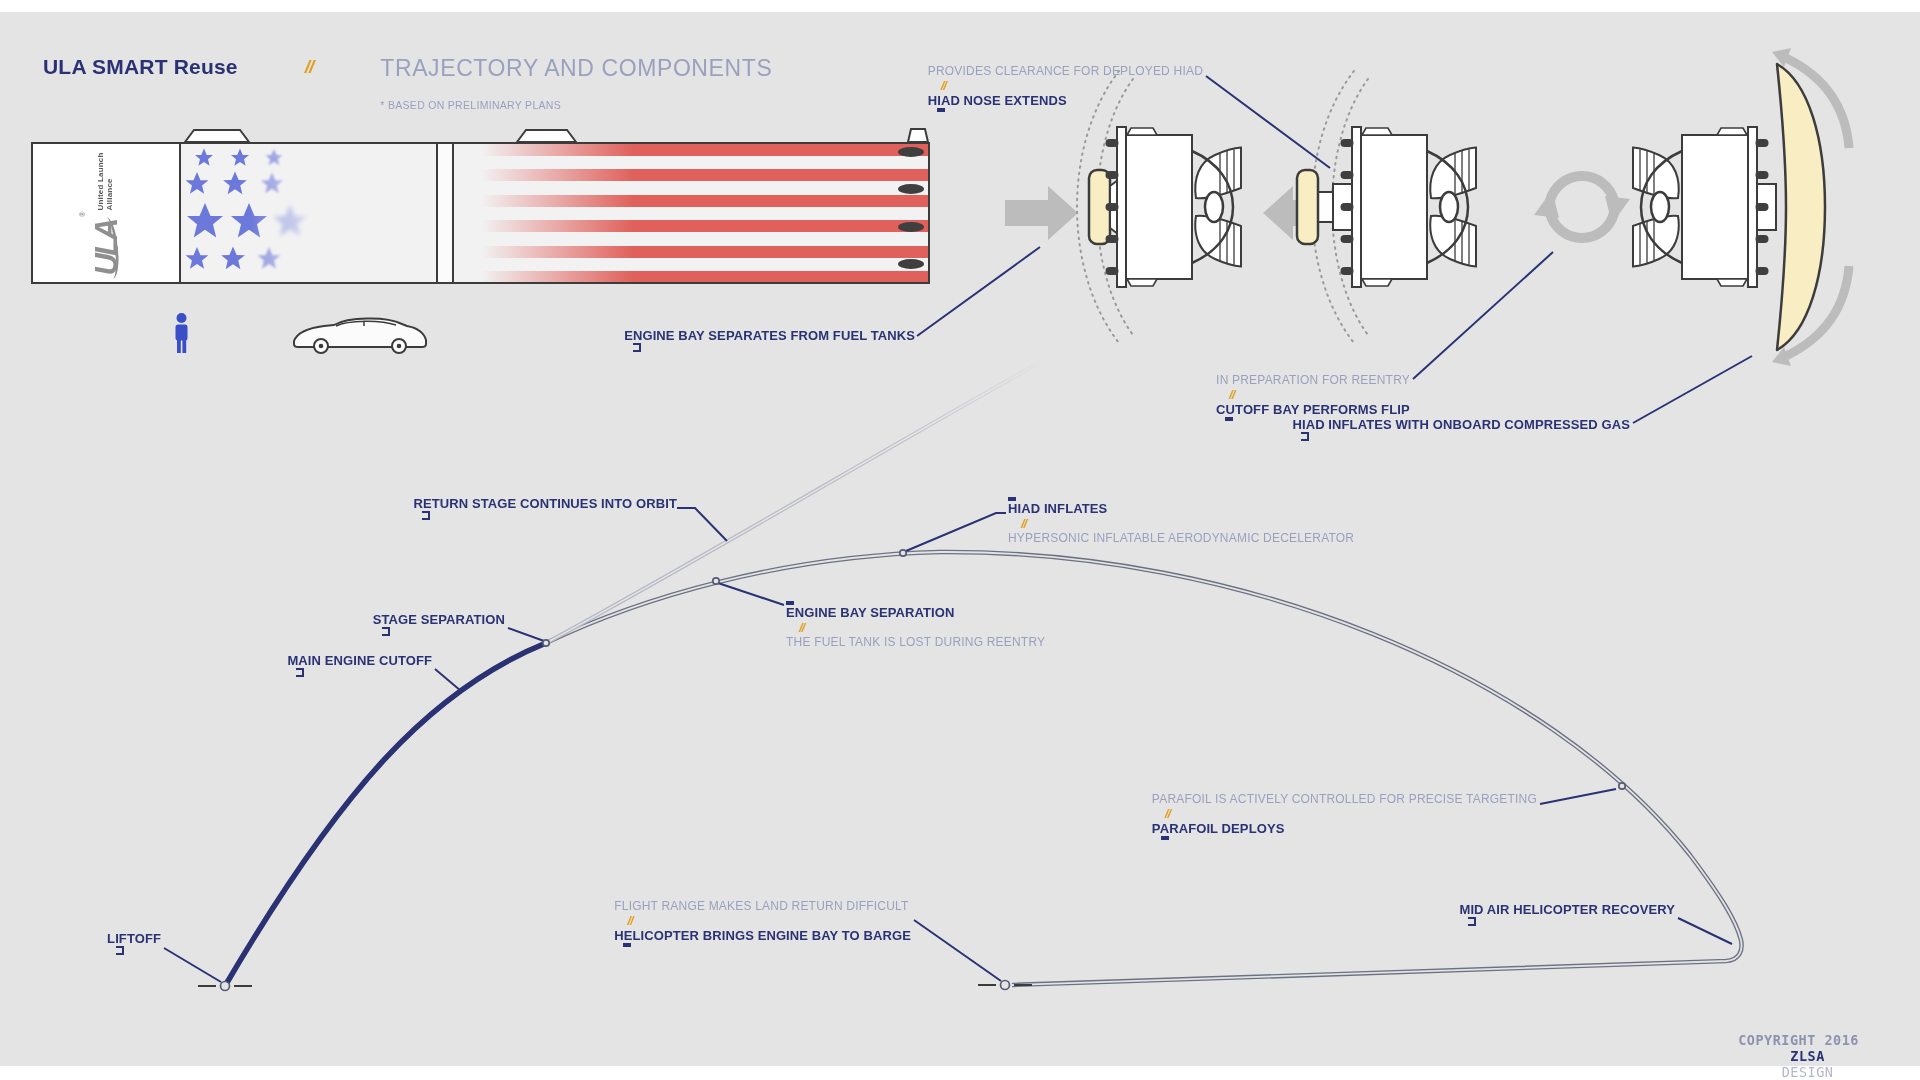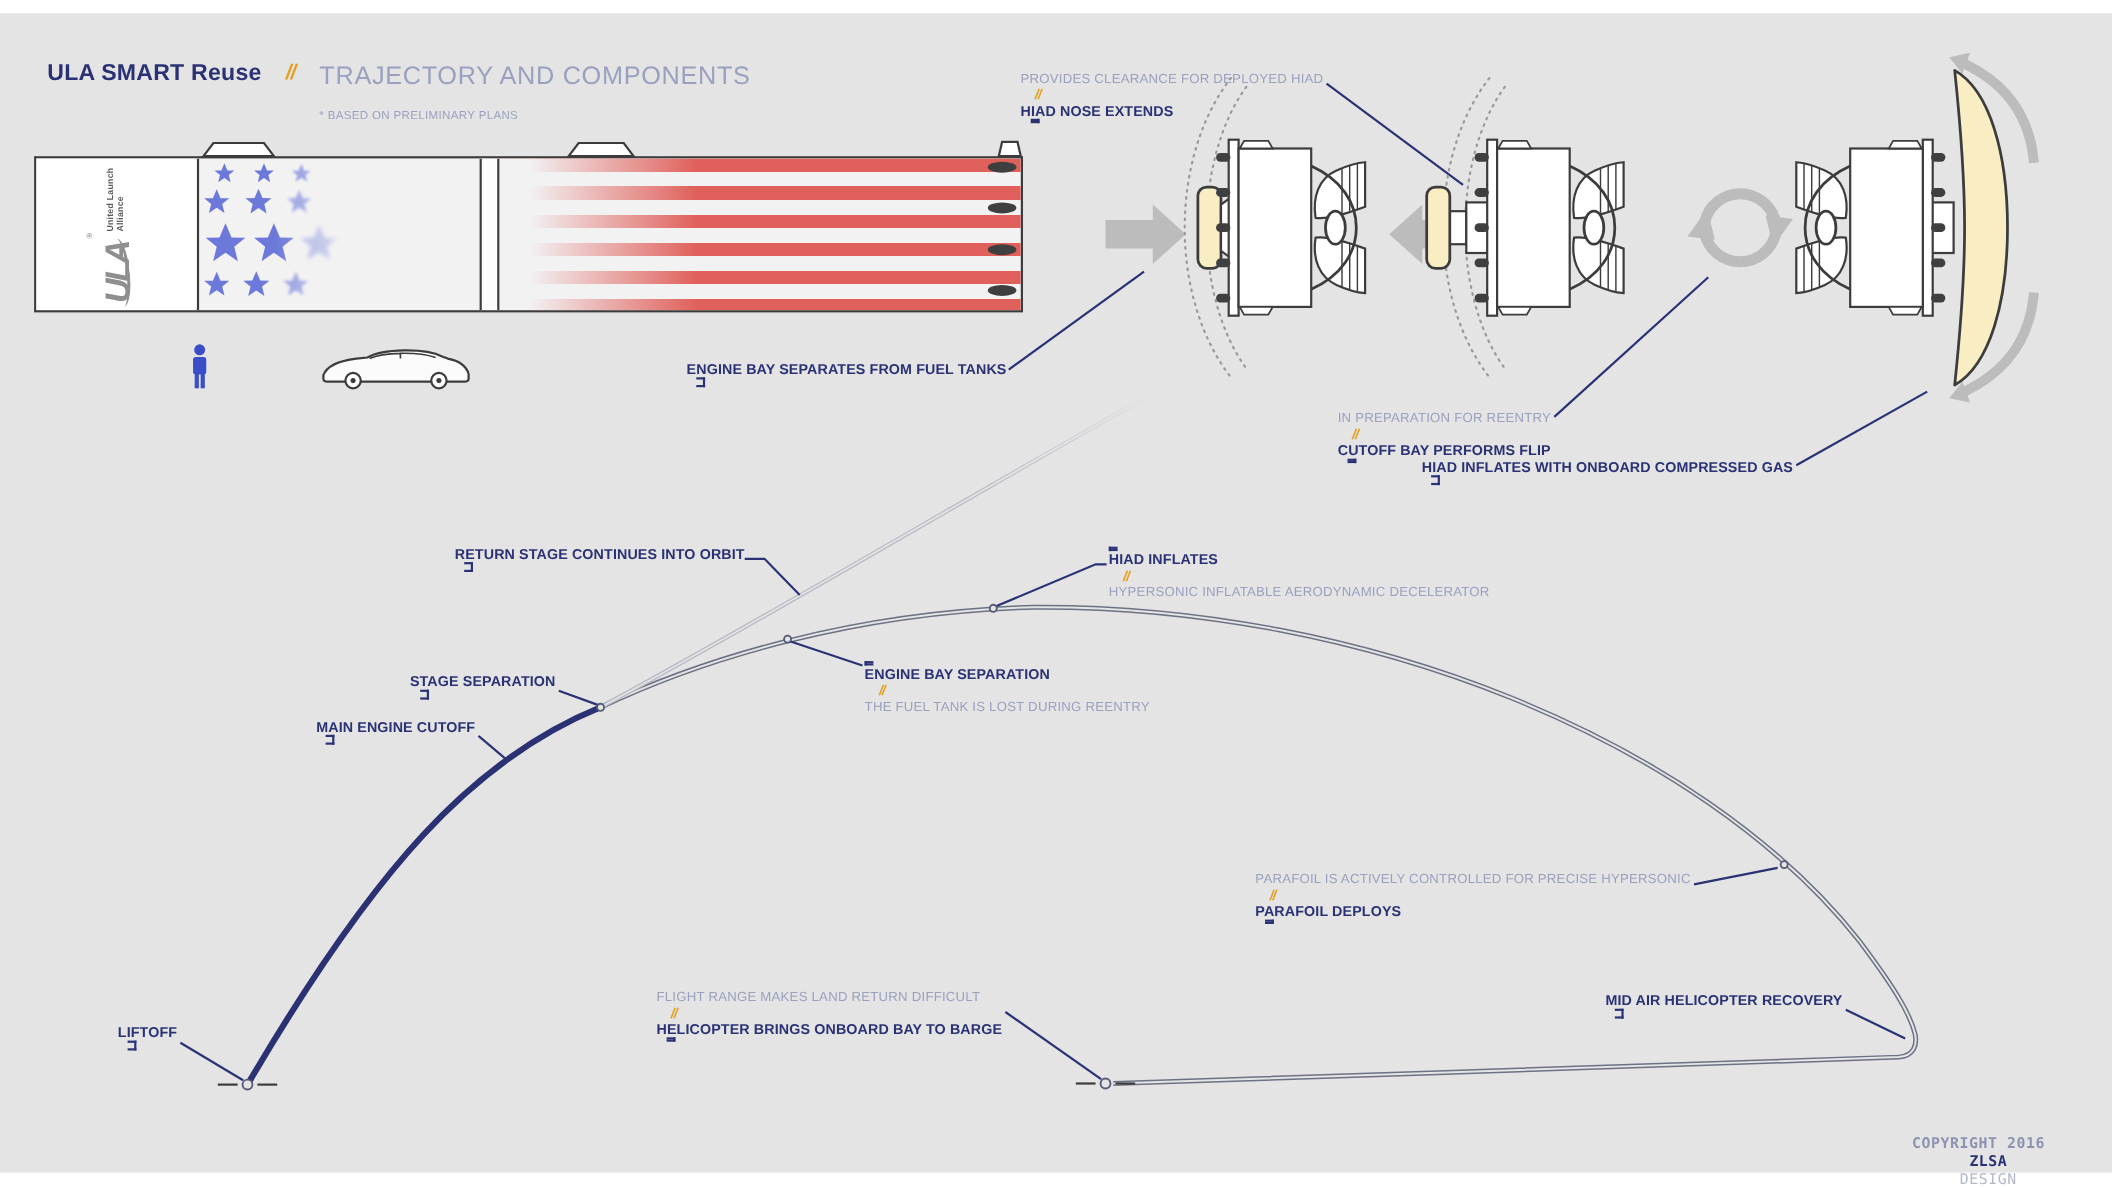--- a/index.html
+++ b/index.html
@@ -1,21 +1,21 @@
 <!DOCTYPE html>
 <html><head>
 <meta charset="utf-8">
 <style>
   html,body{margin:0;padding:0;background:#ffffff;}
   #app{position:relative;width:1920px;height:1080px;overflow:hidden;
        font-family:"Liberation Sans",sans-serif;background:#ffffff;}
   #canvas{position:absolute;left:0;top:12px;width:1920px;height:1054px;background:#e4e4e5;}
 
   
-  #header{position:absolute;left:43px;top:55px;display:flex;align-items:flex-start;}
+  #header{position:absolute;left:43px;top:55px;display:flex;align-items:flex-start;gap:45px;}
   .hdr-brand{font-size:21px;font-weight:bold;color:#2b3274;letter-spacing:0.2px;}
   .hdr-sep{font-size:19px;font-weight:bold;font-style:italic;color:#e3a020;margin:1px 22px 0 22px;letter-spacing:-1px;}
   .hdr-title{font-size:23px;color:#9aa1be;letter-spacing:0.6px;}
   .hdr-sub{font-size:10.5px;color:#9aa1be;margin-top:17px;letter-spacing:0.3px;}
 
   
   #rocket{position:absolute;left:31px;top:142px;width:899px;height:142px;
           background:#f2f2f3;border:2px solid #3c3c3c;box-sizing:border-box;overflow:hidden;}
   #ula-section{position:absolute;left:0;top:0;bottom:0;width:146px;background:#ffffff;border-right:2px solid #3c3c3c;}
   #ula-logo{position:absolute;left:8px;top:8px;width:130px;height:122px;display:flex;align-items:center;justify-content:center;
@@ -283,35 +283,35 @@
     <span class="co-label">STAGE SEPARATION</span>
     <span class="bk bk-r"></span>
   </div>
 
   <div class="callout" style="right:1488px;top:653px">
     <span class="co-label">MAIN ENGINE CUTOFF</span>
     <span class="bk bk-r"></span>
   </div>
 
   <div class="callout" style="right:383px;top:792px">
-    <span class="co-note">PARAFOIL IS ACTIVELY CONTROLLED FOR PRECISE HYPERSONIC</span>
+    <span class="co-note">PARAFOIL IS ACTIVELY CONTROLLED FOR PRECISE TARGETING</span>
     <span class="co-sep">//</span>
     <span class="co-label">PARAFOIL DEPLOYS</span>
     <span class="bk bk-r"></span>
   </div>
 
   <div class="callout" style="right:245px;top:902px">
     <span class="co-label">MID AIR HELICOPTER RECOVERY</span>
     <span class="bk bk-r"></span>
   </div>
 
   <div class="callout" style="right:1009px;top:899px">
     <span class="co-note">FLIGHT RANGE MAKES LAND RETURN DIFFICULT</span>
     <span class="co-sep">//</span>
-    <span class="co-label">HELICOPTER BRINGS ONBOARD BAY TO BARGE</span>
+    <span class="co-label">HELICOPTER BRINGS ENGINE BAY TO BARGE</span>
     <span class="bk bk-r"></span>
   </div>
 
   <div class="callout" style="right:1759px;top:931px">
     <span class="co-label">LIFTOFF</span>
     <span class="bk bk-r"></span>
   </div>
 
   <div id="footer">
     <span class="ft-copy">COPYRIGHT 2016</span>

